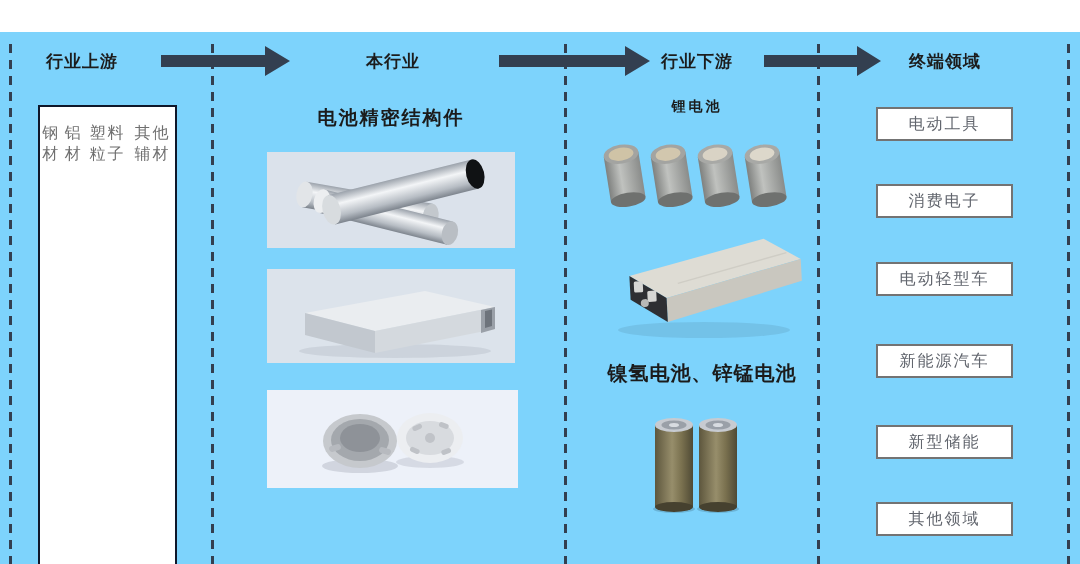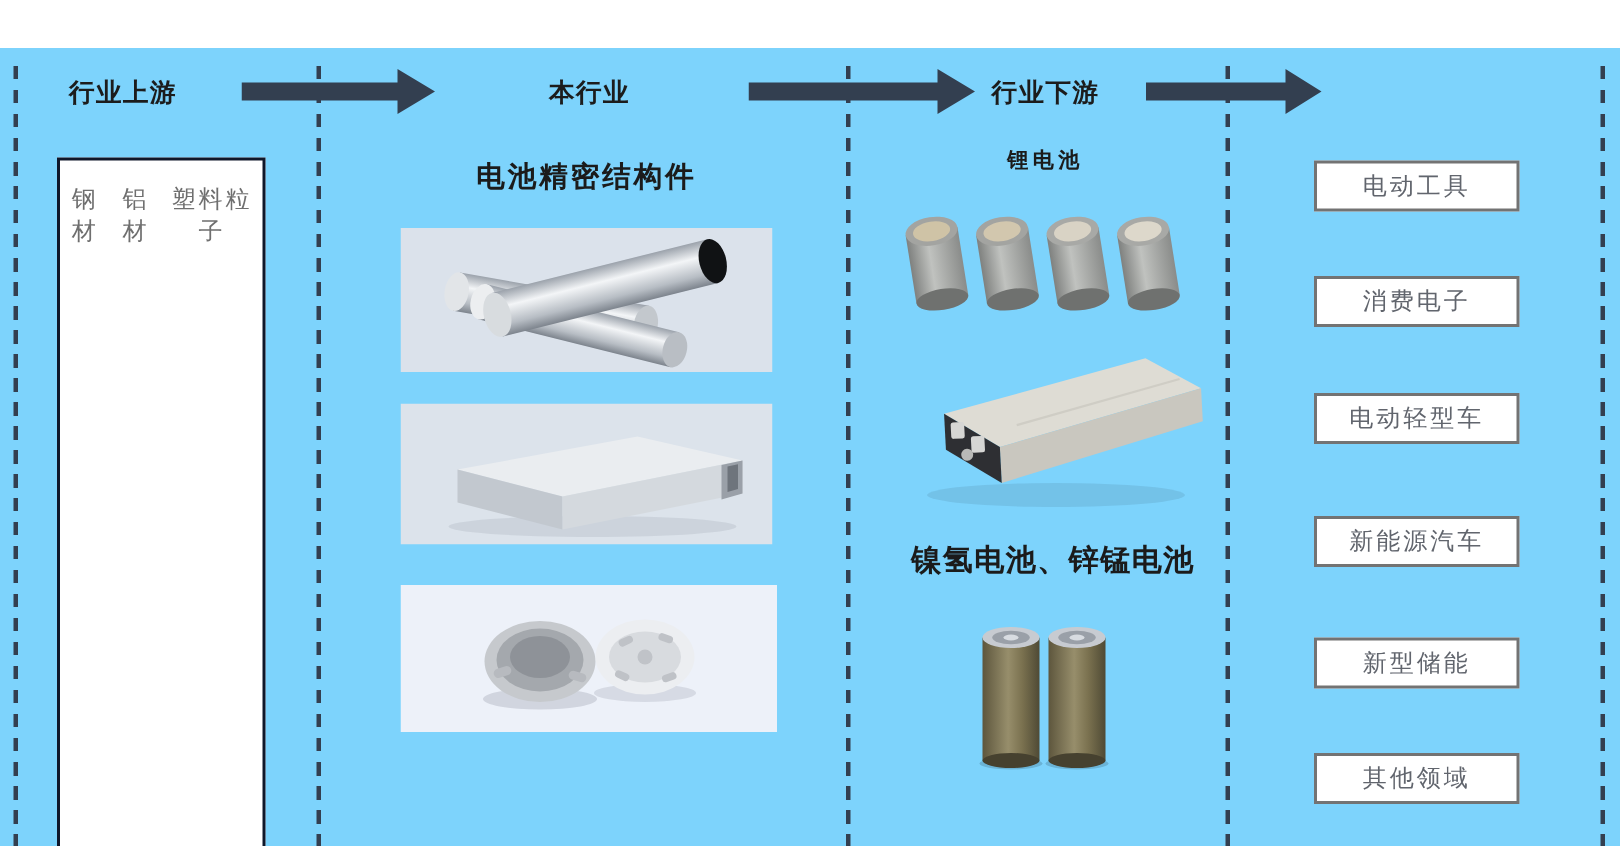--- a/index.html
+++ b/index.html
@@ -43,35 +43,37 @@
 
   <div class="vdash" style="left:9px"></div>
   <div class="vdash" style="left:211px"></div>
   <div class="vdash" style="left:564px"></div>
   <div class="vdash" style="left:817px"></div>
   <div class="vdash" style="left:1067px"></div>
 
   <div class="col-header" style="left:22px">行业上游</div>
   <div class="col-header" style="left:333px">本行业</div>
   <div class="col-header" style="left:637px">行业下游</div>
+  <div class="col-header" style="left:885px">终端领域</div>
 
   <svg class="arrow" style="left:161px" width="130" height="34" viewBox="0 0 130 34">
     <polygon points="0,11 104,11 104,2 129,17 104,32 104,23 0,23" fill="#333f50"></polygon>
   </svg>
   <svg class="arrow" style="left:499px" width="152" height="34" viewBox="0 0 152 34">
     <polygon points="0,11 126,11 126,2 151,17 126,32 126,23 0,23" fill="#333f50"></polygon>
   </svg>
   <svg class="arrow" style="left:764px" width="118" height="34" viewBox="0 0 118 34">
     <polygon points="0,11 93,11 93,2 117,17 93,32 93,23 0,23" fill="#333f50"></polygon>
   </svg>
 
   <div class="upstream-box">
     <div class="upstream-item">钢材</div>
     <div class="upstream-item">铝材</div>
     <div class="upstream-item">塑料粒子</div>
+    <div class="upstream-item">其他辅材</div>
   </div>
 
   <div class="section-title" style="left:291px;top:73px;width:200px;font-size:19px;letter-spacing:2px">电池精密结构件</div>
 
   <svg class="photo" style="left:267px;top:120px" width="248" height="96" viewBox="0 0 248 96">
     <defs>
       <linearGradient id="met1" x1="0" y1="0" x2="0" y2="1">
         <stop offset="0" stop-color="#9ba2ab"></stop>
           <stop offset="0.35" stop-color="#f3f5f7"></stop>
         <stop offset="0.75" stop-color="#b7bdc4"></stop>

